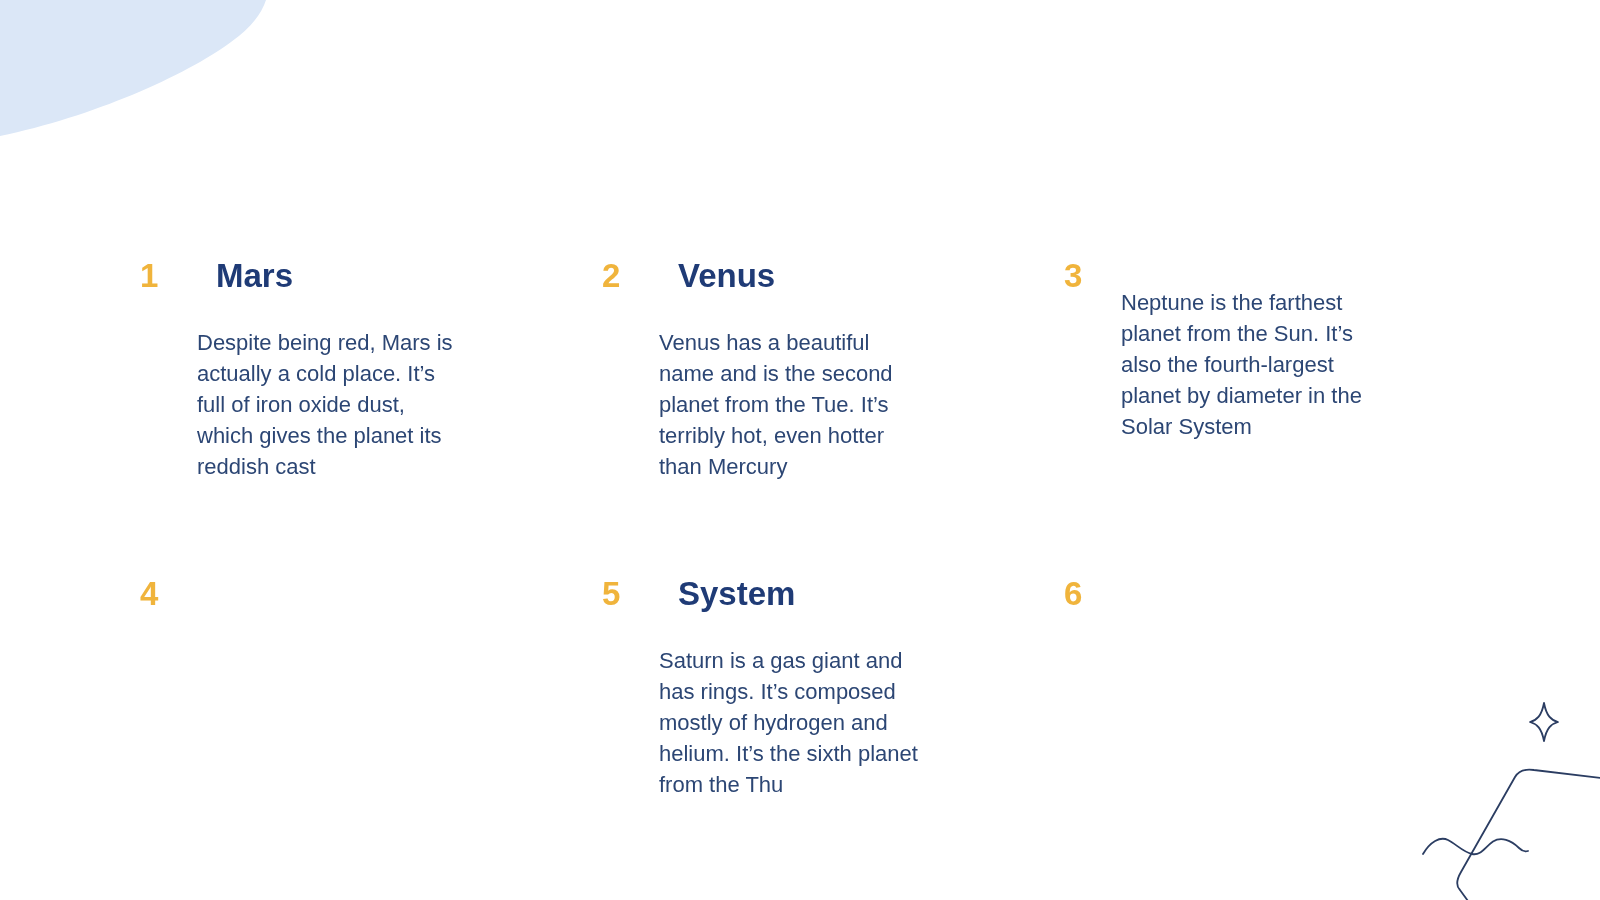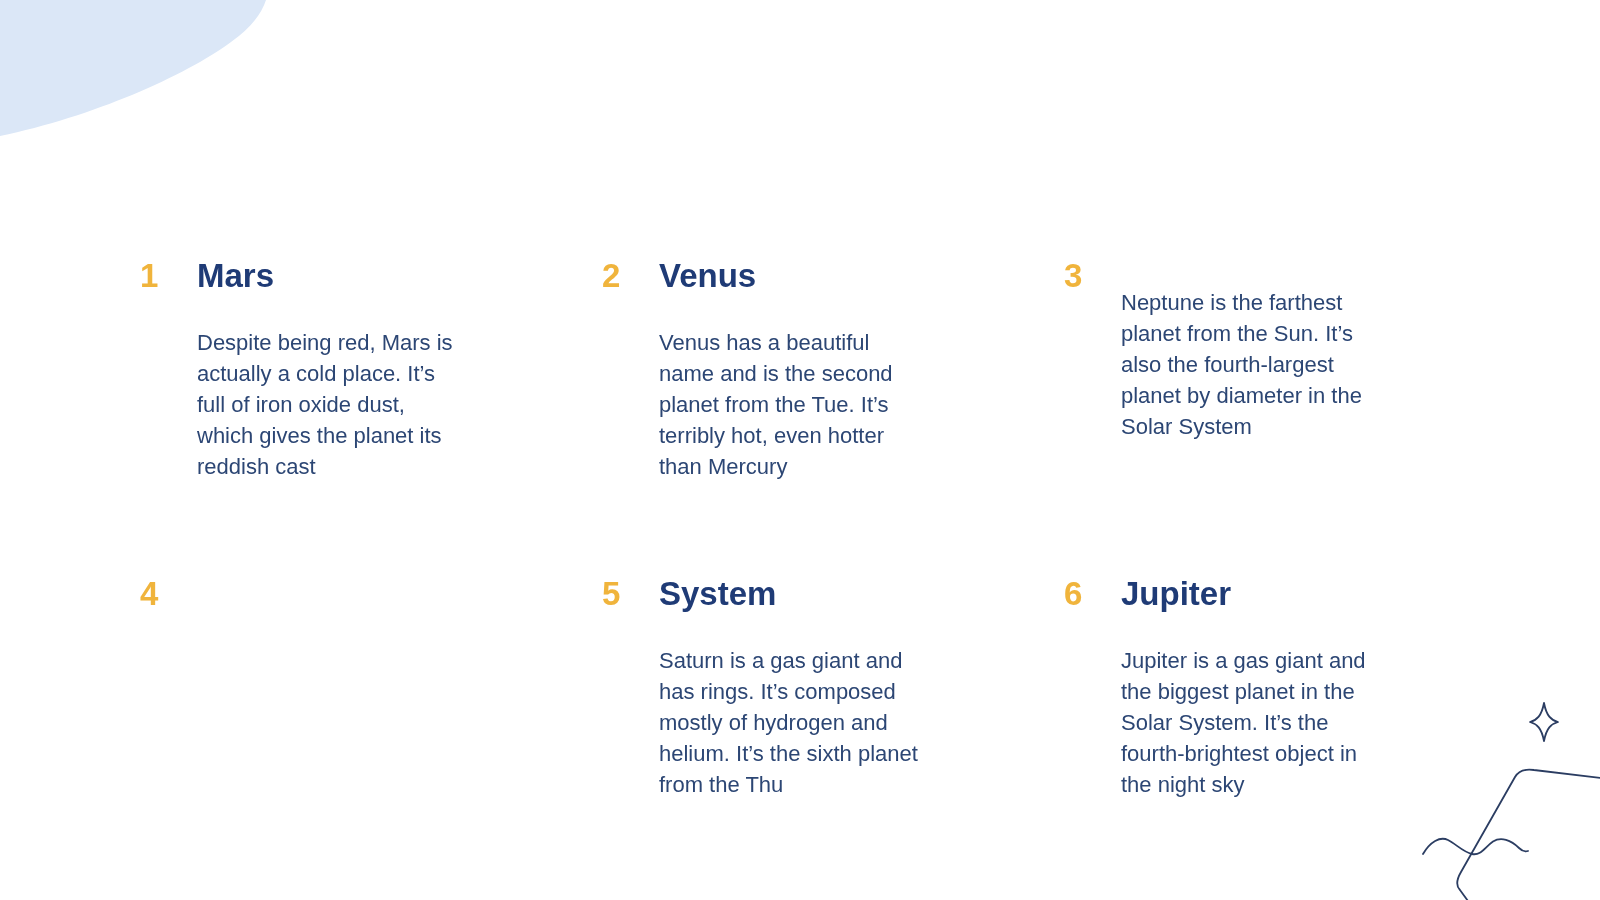--- a/index.html
+++ b/index.html
@@ -47,20 +47,21 @@
     font-size: 33px;
     line-height: 40px;
     font-weight: 700;
     color: #f0b43c;
   }
   .name {
     font-size: 33px;
     line-height: 40px;
     font-weight: 700;
     color: #1f3b76;
+    margin-left: 19px;
   }
   .desc {
     margin-top: 31px;
     font-size: 22px;
     line-height: 31px;
     color: #2c4674;
     white-space: pre-line;
     max-width: 360px;
   }
   .br-deco {
@@ -128,28 +129,20 @@
         <p class="desc">Saturn is a gas giant and
 has rings. It’s composed
 mostly of hydrogen and
 helium. It’s the sixth planet
 from the Thu</p>
       </div>
     </div>
 
     <div class="item">
       <span class="num">6</span>
-      <div class="content">
-        <h2 class="name">Jupiter</h2>
-        <p class="desc">Jupiter is a gas giant and
-the biggest planet in the
-Solar System. It’s the
-fourth-brightest object in
-the night sky</p>
-      </div>
     </div>
 
   </div>
 
   <svg class="br-deco" viewBox="0 0 220 250" aria-hidden="true">
 
     <path d="M 164 53 C 166.5 66 171 70 178 72 C 171 74 166.5 78 164 91 C 161.5 78 157 74 150 72 C 157 70 161.5 66 164 53 Z" fill="none" stroke="#2b3d62" stroke-width="1.8" stroke-linejoin="round"></path>
 
     <path d="M 221 128 L 154 120 Q 140 118 135 127 L 81 222 Q 74 234 80 240 L 88 251" fill="none" stroke="#2b3d62" stroke-width="1.8" stroke-linecap="round"></path>
 

